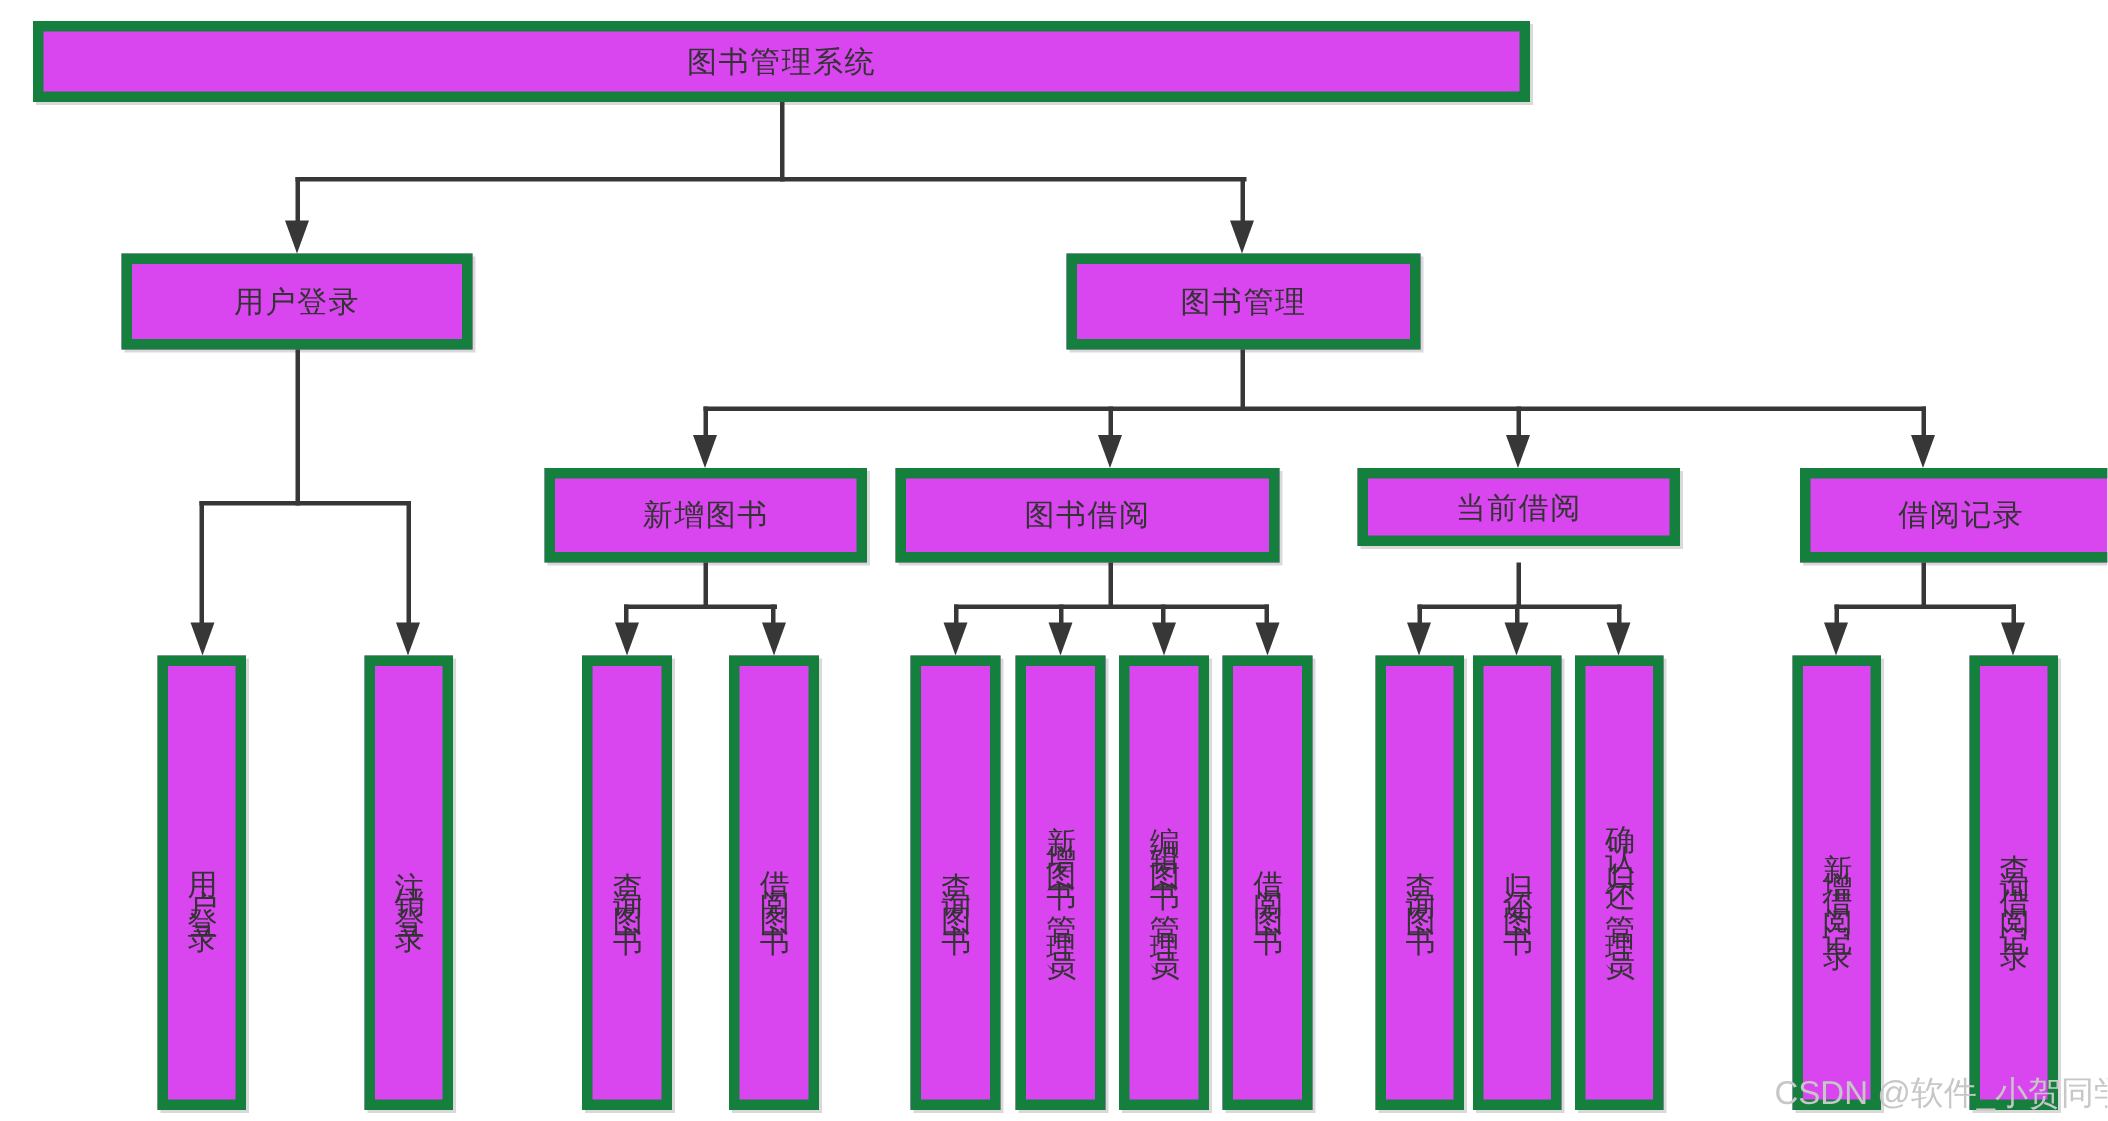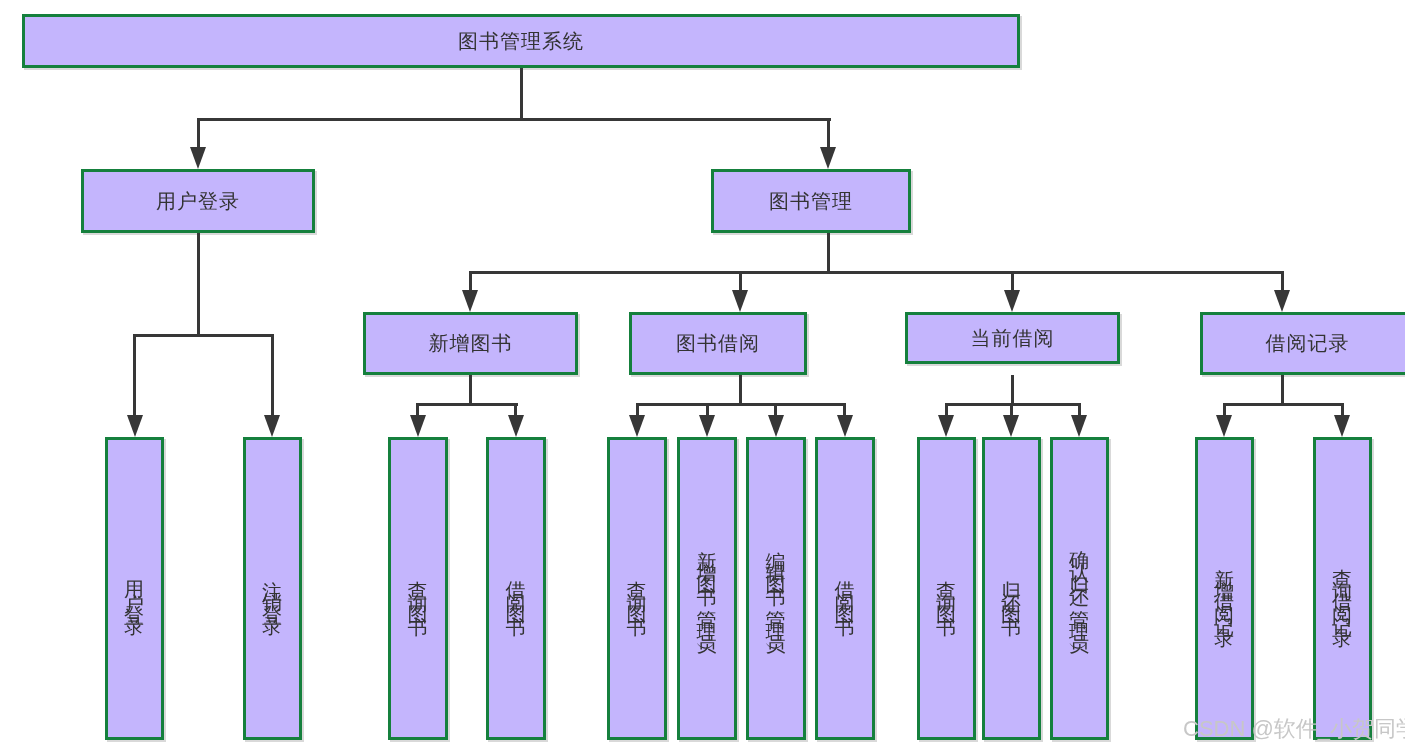--- a/index.html
+++ b/index.html
@@ -5,22 +5,22 @@
   html,body{margin:0;padding:0;background:#ffffff;}
   #stage{
     position:relative;
     width:1405px;height:747px;
     background:#ffffff;
     font-family:"Liberation Sans",sans-serif;
     overflow:hidden;
   }
   .node{
     position:absolute;
-    background:#c4b5fd;
-    border:3px solid #15803d;
+    background:#d946ef;
+    border:7px solid #15803d;
     box-sizing:border-box;
     display:flex;align-items:center;justify-content:center;
     color:#333333;
     font-size:20px;
     box-shadow:2px 2px 0 rgba(170,170,170,.45);
   }
   .node .lbl{letter-spacing:1px;white-space:nowrap;}
   .node.vert .lbl{
     writing-mode:vertical-rl;
     text-orientation:mixed;
@@ -49,28 +49,28 @@
 
 <div id="stage">
 
   <div class="node" style="left:22px;top:14px;width:998px;height:54px">
     <span class="lbl">图书管理系统</span>
   </div>
 
   <div class="node" style="left:81px;top:169px;width:234px;height:64px">
     <span class="lbl">用户登录</span>
   </div>
-  <div class="node" style="left:711px;top:169px;width:200px;height:64px">
+  <div class="node" style="left:711px;top:169px;width:236px;height:64px">
     <span class="lbl">图书管理</span>
   </div>
 
   <div class="node" style="left:363px;top:312px;width:215px;height:63px">
     <span class="lbl">新增图书</span>
   </div>
-  <div class="node" style="left:629px;top:312px;width:178px;height:63px">
+  <div class="node" style="left:597px;top:312px;width:256px;height:63px">
     <span class="lbl">图书借阅</span>
   </div>
   <div class="node" style="left:905px;top:312px;width:215px;height:52px">
     <span class="lbl">当前借阅</span>
   </div>
   <div class="node" style="left:1200px;top:312px;width:215px;height:63px">
     <span class="lbl">借阅记录</span>
   </div>
 
   <div class="node vert" style="left:105px;top:437px;width:59px;height:303px">

